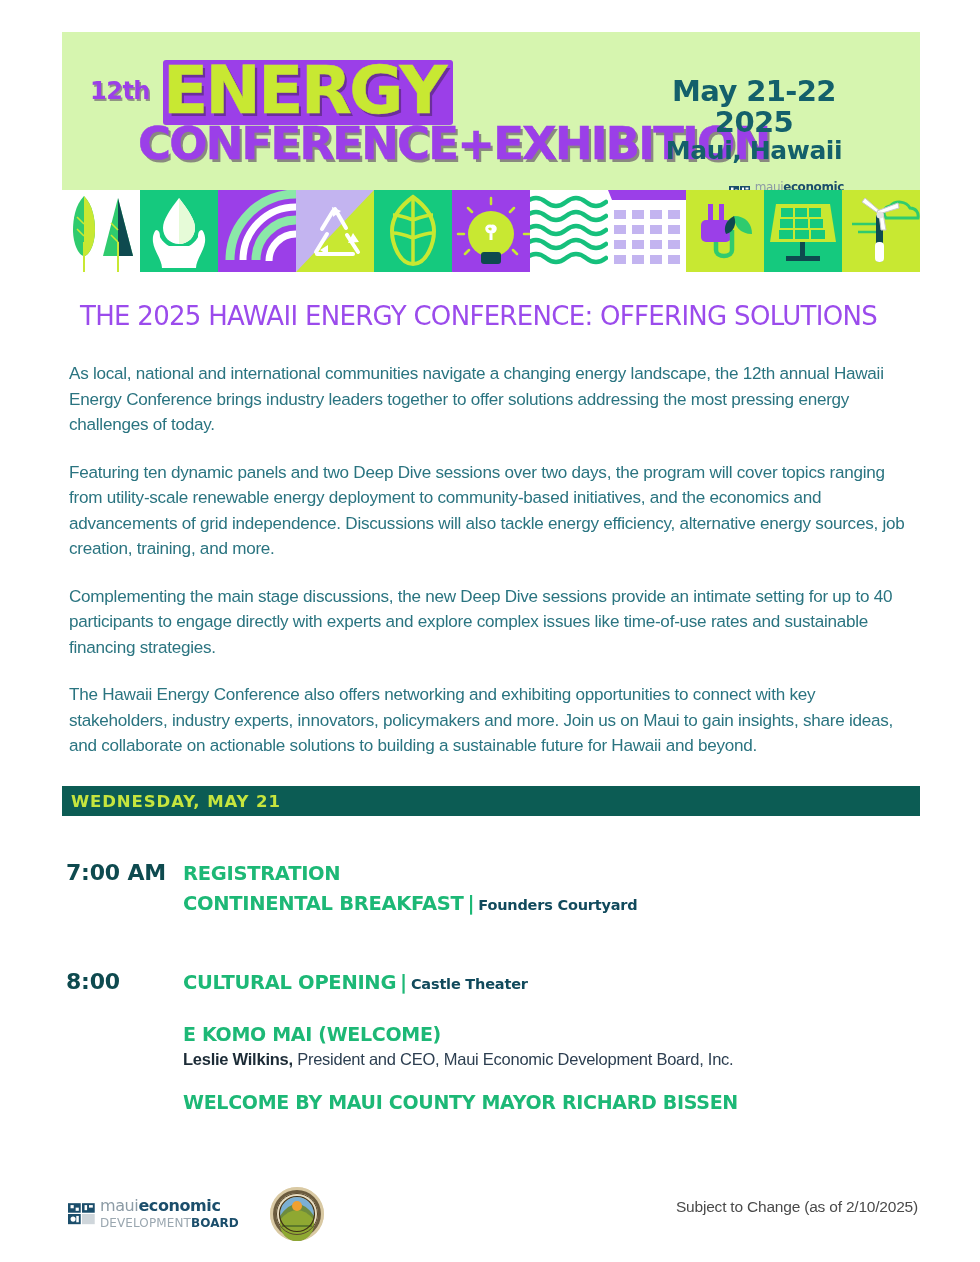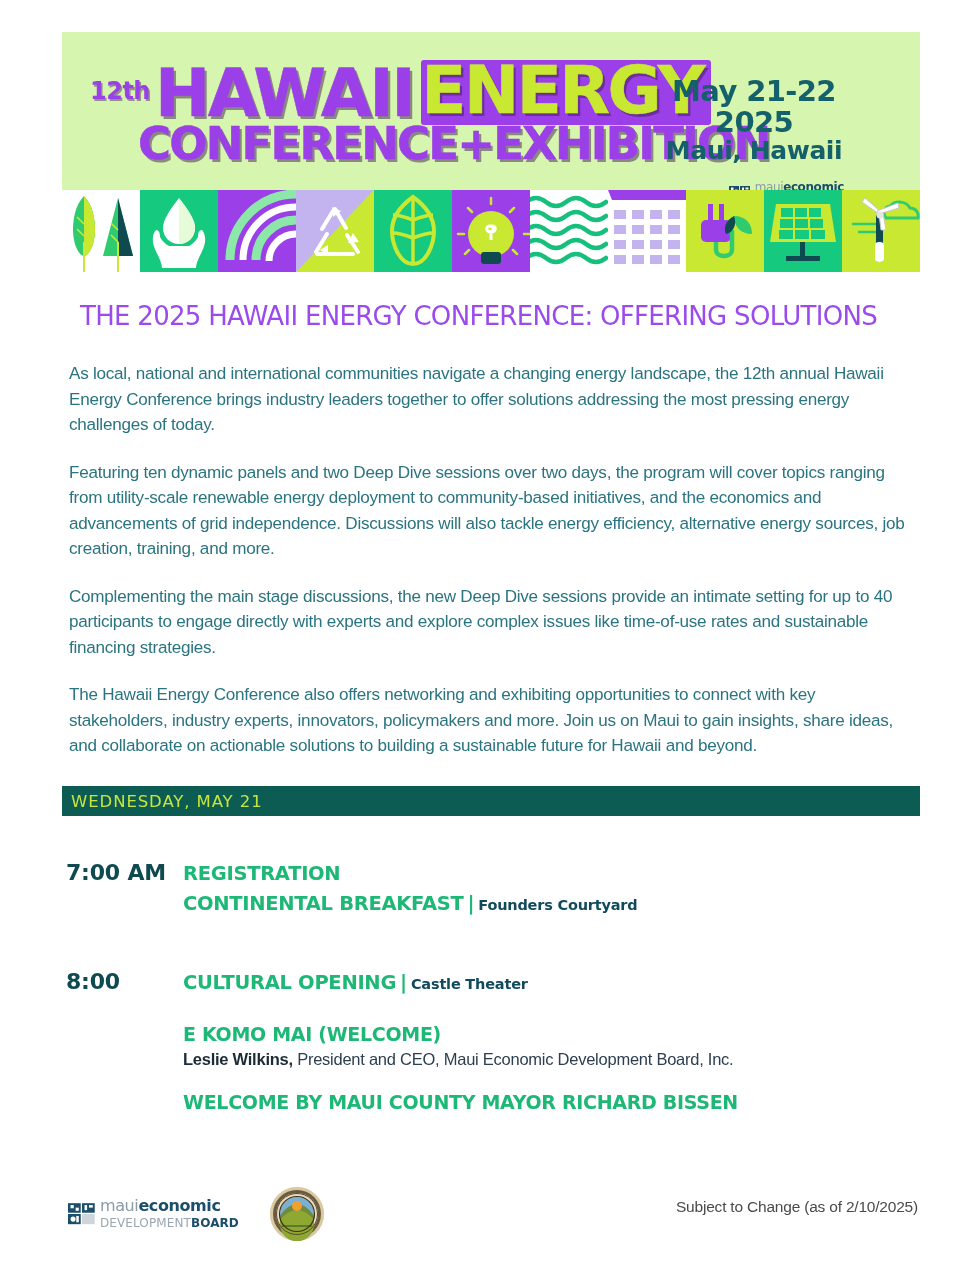--- a/index.html
+++ b/index.html
@@ -100,21 +100,21 @@
     letter-spacing: -0.25px; margin-bottom: 22px;
   }
   .body-copy p:last-child { margin-bottom: 0; }
 
   
   .daybar {
     position: absolute; left: 62px; top: 786px; width: 858px; height: 30px;
     background: #0C5C54; display: flex; align-items: center;
   }
   .daybar span {
-    font-family: "DejaVu Sans", sans-serif; font-weight: 400;
+    font-family: "DejaVu Sans", sans-serif; font-weight: 700;
     font-size: 16.5px; letter-spacing: .9px; color: #C6E53E; padding-left: 9px;
   }
 
   
   .schedule { position: absolute; left: 66px; top: 859px; width: 860px; }
   .row { display: flex; align-items: flex-start; }
   .time {
     width: 117px; flex: none;
     font-family: "DejaVu Sans", sans-serif; font-weight: 800;
     font-size: 22px; color: #0E4A4F; letter-spacing: -.2px; padding-top: 1px;
@@ -152,21 +152,20 @@
 </head>
 <body>
 
 <div class="page">
 
   <div class="banner">
 
     <div class="logo-block">
       <div class="logo-line1">
         <span class="ordinal">12th</span>
-        <span class="bigword">HAWAII</span>
         <span class="bigword energy-box">ENERGY</span>
       </div>
       <div class="logo-line2">CONFERENCE+EXHIBITION</div>
     </div>
 
     <div class="banner-right">
       <div class="dateline">May 21-22</div>
       <div class="dateline">2025</div>
       <div class="place">Maui, Hawaii</div>
       <div class="presented">

